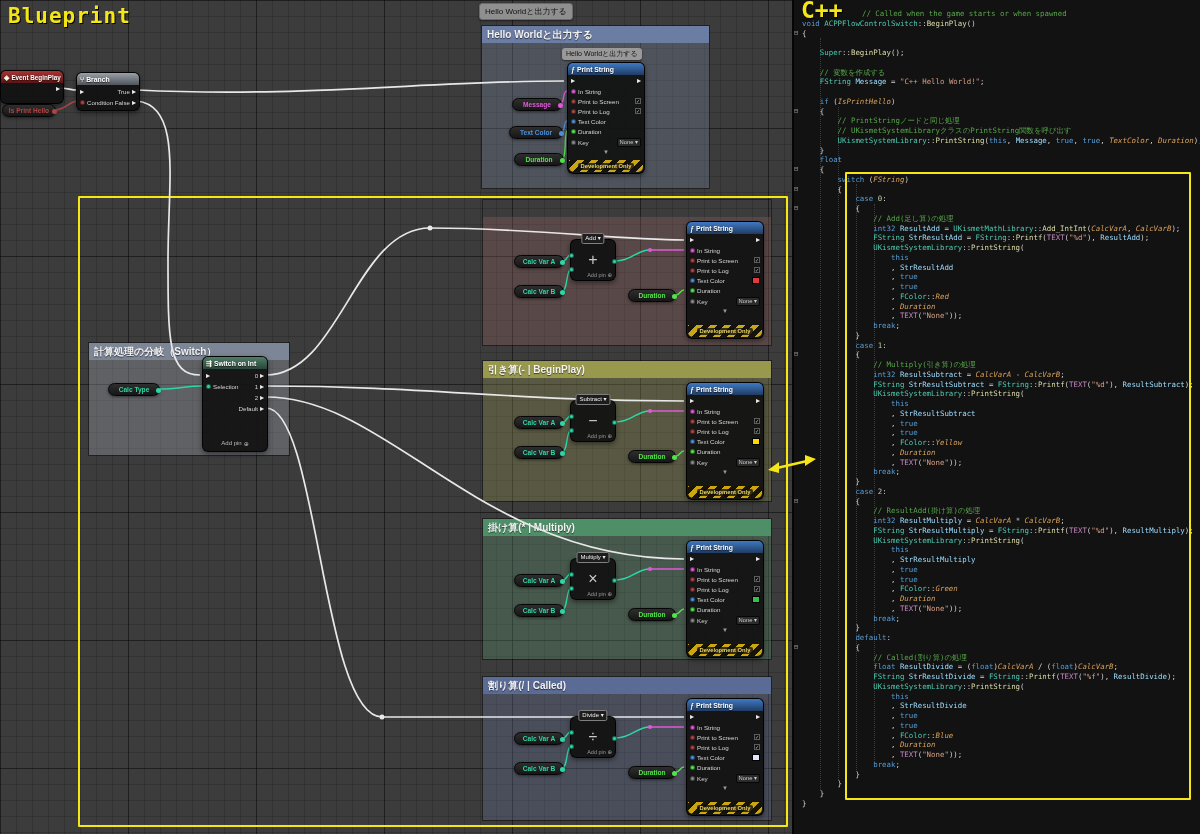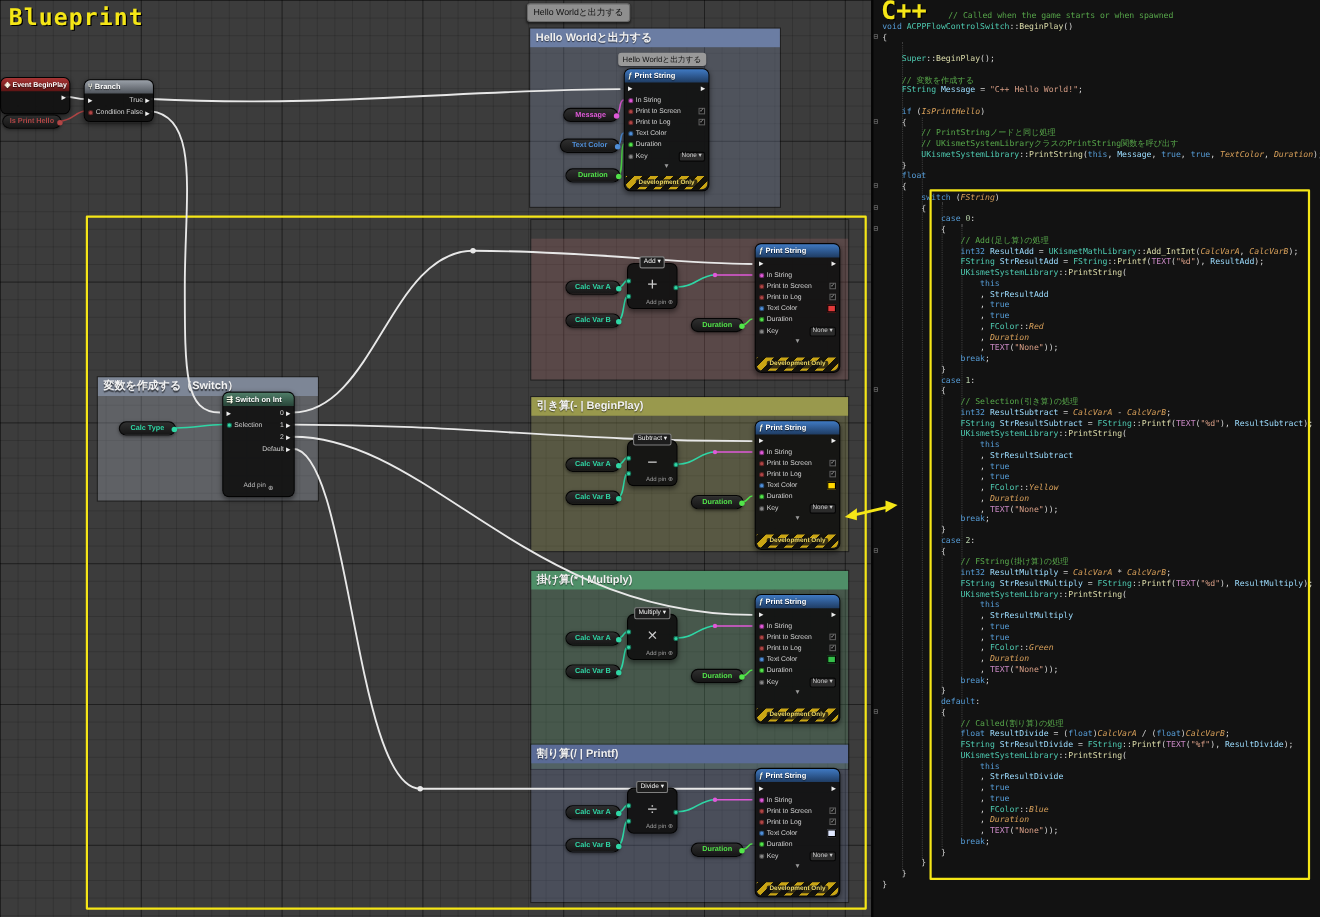--- a/index.html
+++ b/index.html
@@ -95,30 +95,30 @@
       <div class="cmt-hdr" style="background:#6b7da3">Hello Worldと出力する</div>
       <div class="cmt-body" style="background:rgba(125,140,170,.30)"></div>
     </div>
     <div class="bp-comment" style="left:482px;top:199px;width:290px;height:147px">
       <div class="cmt-body" style="background:rgba(165,105,105,.28)"></div>
     </div>
     <div class="bp-comment" style="left:482px;top:360px;width:290px;height:142px">
       <div class="cmt-hdr" style="background:#99994d">引き算(- | BeginPlay)</div>
       <div class="cmt-body" style="background:rgba(160,160,85,.28)"></div>
     </div>
-    <div class="bp-comment" style="left:482px;top:518px;width:290px;height:182px">
+    <div class="bp-comment" style="left:482px;top:518px;width:290px;height:142px">
       <div class="cmt-hdr" style="background:#4f8f68">掛け算(* | Multiply)</div>
       <div class="cmt-body" style="background:rgba(100,160,120,.28)"></div>
     </div>
     <div class="bp-comment" style="left:482px;top:676px;width:290px;height:145px">
-      <div class="cmt-hdr" style="background:#5a6b96">割り算(/ | Printf)</div>
+      <div class="cmt-hdr" style="background:#5a6b96">割り算(/ | Called)</div>
       <div class="cmt-body" style="background:rgba(110,125,170,.28)"></div>
     </div>
     <div class="bp-comment" style="left:88px;top:342px;width:202px;height:114px">
-      <div class="cmt-hdr" style="background:#7d8696">変数を作成する（Switch）</div>
+      <div class="cmt-hdr" style="background:#7d8696">計算処理の分岐（Switch）</div>
       <div class="cmt-body" style="background:rgba(160,165,178,.35)"></div>
     </div>
 
     <div class="yellow-box" style="left:78px;top:196px;width:710px;height:631px"></div>
 
     <svg id="wire-svg" class="wires">
         <path d="M 560 104 C 565 104 562 91 567 91" class="wire w-string"></path>
         <path d="M 561 132 C 566 132 563 121 567 121" class="wire w-color"></path>
         <path d="M 562 159 C 567 159 564 131 567 131" class="wire w-float"></path>
         <path d="M 58 88 C 68 88 70 90 77 90" class="wire w-exec"></path>
@@ -588,36 +588,36 @@
         <div class="code-line"><span>                    </span><span>,</span><span> </span><span class="tk-v">StrResultAdd</span></div>
         <div class="code-line"><span>                    </span><span>,</span><span> </span><span class="tk-k">true</span></div>
         <div class="code-line"><span>                    </span><span>,</span><span> </span><span class="tk-k">true</span></div>
         <div class="code-line"><span>                    </span><span>,</span><span> </span><span class="tk-t">FColor</span><span>:</span><span>:</span><span class="tk-fl">Red</span></div>
         <div class="code-line"><span>                    </span><span>,</span><span> </span><span class="tk-fl">Duration</span></div>
         <div class="code-line"><span>                    </span><span>,</span><span> </span><span class="tk-m">TEXT</span><span>(</span><span class="tk-s">"None"</span><span>)</span><span>)</span><span>;</span></div>
         <div class="code-line"><span>                </span><span class="tk-k">break</span><span>;</span></div>
         <div class="code-line"><span>            </span><span>}</span></div>
         <div class="code-line"><span>            </span><span class="tk-k">case</span><span> </span><span class="tk-n">1</span><span>:</span></div>
         <div class="code-line"><span class="fold">⊟</span><span>            </span><span>{</span></div>
-        <div class="code-line"><span>                </span><span class="tk-c">// Selection(引き算)の処理</span></div>
+        <div class="code-line"><span>                </span><span class="tk-c">// Multiply(引き算)の処理</span></div>
         <div class="code-line"><span>                </span><span class="tk-k">int32</span><span> </span><span class="tk-v">ResultSubtract</span><span> </span><span>=</span><span> </span><span class="tk-fl">CalcVarA</span><span> </span><span>-</span><span> </span><span class="tk-fl">CalcVarB</span><span>;</span></div>
         <div class="code-line"><span>                </span><span class="tk-t">FString</span><span> </span><span class="tk-v">StrResultSubtract</span><span> </span><span>=</span><span> </span><span class="tk-t">FString</span><span>:</span><span>:</span><span class="tk-f">Printf</span><span>(</span><span class="tk-m">TEXT</span><span>(</span><span class="tk-s">"%d"</span><span>)</span><span>,</span><span> </span><span class="tk-v">ResultSubtract</span><span>)</span><span>;</span></div>
         <div class="code-line"><span>                </span><span class="tk-t">UKismetSystemLibrary</span><span>:</span><span>:</span><span class="tk-f">PrintString</span><span>(</span></div>
         <div class="code-line"><span>                    </span><span class="tk-k">this</span></div>
         <div class="code-line"><span>                    </span><span>,</span><span> </span><span class="tk-v">StrResultSubtract</span></div>
         <div class="code-line"><span>                    </span><span>,</span><span> </span><span class="tk-k">true</span></div>
         <div class="code-line"><span>                    </span><span>,</span><span> </span><span class="tk-k">true</span></div>
         <div class="code-line"><span>                    </span><span>,</span><span> </span><span class="tk-t">FColor</span><span>:</span><span>:</span><span class="tk-fl">Yellow</span></div>
         <div class="code-line"><span>                    </span><span>,</span><span> </span><span class="tk-fl">Duration</span></div>
         <div class="code-line"><span>                    </span><span>,</span><span> </span><span class="tk-m">TEXT</span><span>(</span><span class="tk-s">"None"</span><span>)</span><span>)</span><span>;</span></div>
         <div class="code-line"><span>                </span><span class="tk-k">break</span><span>;</span></div>
         <div class="code-line"><span>            </span><span>}</span></div>
         <div class="code-line"><span>            </span><span class="tk-k">case</span><span> </span><span class="tk-n">2</span><span>:</span></div>
         <div class="code-line"><span class="fold">⊟</span><span>            </span><span>{</span></div>
-        <div class="code-line"><span>                </span><span class="tk-c">// FString(掛け算)の処理</span></div>
+        <div class="code-line"><span>                </span><span class="tk-c">// ResultAdd(掛け算)の処理</span></div>
         <div class="code-line"><span>                </span><span class="tk-k">int32</span><span> </span><span class="tk-v">ResultMultiply</span><span> </span><span>=</span><span> </span><span class="tk-fl">CalcVarA</span><span> </span><span>*</span><span> </span><span class="tk-fl">CalcVarB</span><span>;</span></div>
         <div class="code-line"><span>                </span><span class="tk-t">FString</span><span> </span><span class="tk-v">StrResultMultiply</span><span> </span><span>=</span><span> </span><span class="tk-t">FString</span><span>:</span><span>:</span><span class="tk-f">Printf</span><span>(</span><span class="tk-m">TEXT</span><span>(</span><span class="tk-s">"%d"</span><span>)</span><span>,</span><span> </span><span class="tk-v">ResultMultiply</span><span>)</span><span>;</span></div>
         <div class="code-line"><span>                </span><span class="tk-t">UKismetSystemLibrary</span><span>:</span><span>:</span><span class="tk-f">PrintString</span><span>(</span></div>
         <div class="code-line"><span>                    </span><span class="tk-k">this</span></div>
         <div class="code-line"><span>                    </span><span>,</span><span> </span><span class="tk-v">StrResultMultiply</span></div>
         <div class="code-line"><span>                    </span><span>,</span><span> </span><span class="tk-k">true</span></div>
         <div class="code-line"><span>                    </span><span>,</span><span> </span><span class="tk-k">true</span></div>
         <div class="code-line"><span>                    </span><span>,</span><span> </span><span class="tk-t">FColor</span><span>:</span><span>:</span><span class="tk-fl">Green</span></div>
         <div class="code-line"><span>                    </span><span>,</span><span> </span><span class="tk-fl">Duration</span></div>
         <div class="code-line"><span>                    </span><span>,</span><span> </span><span class="tk-m">TEXT</span><span>(</span><span class="tk-s">"None"</span><span>)</span><span>)</span><span>;</span></div>

